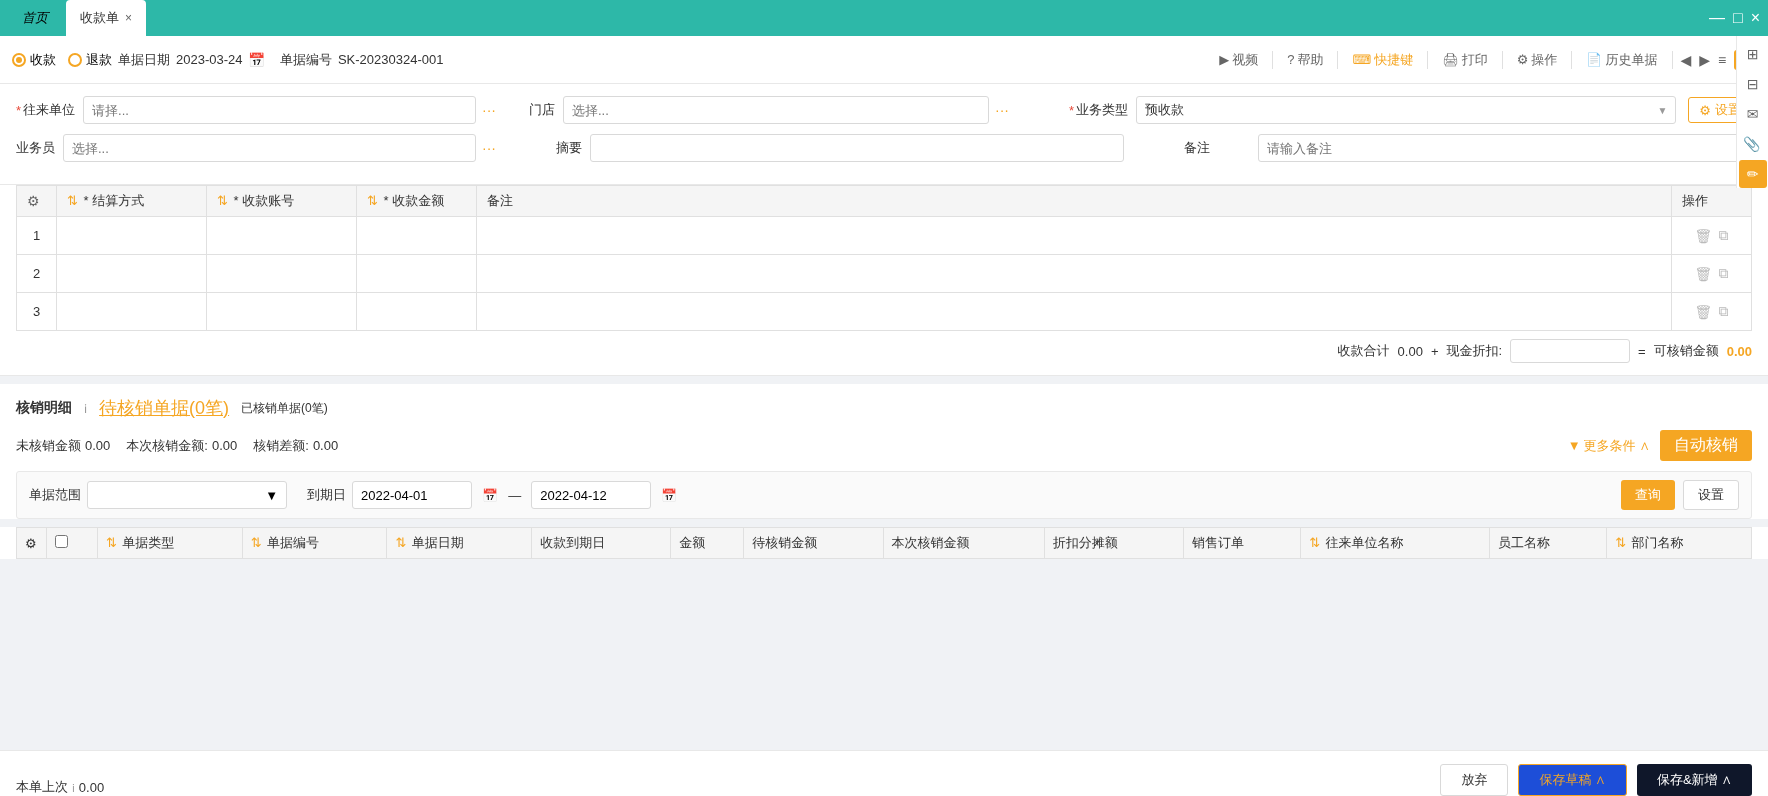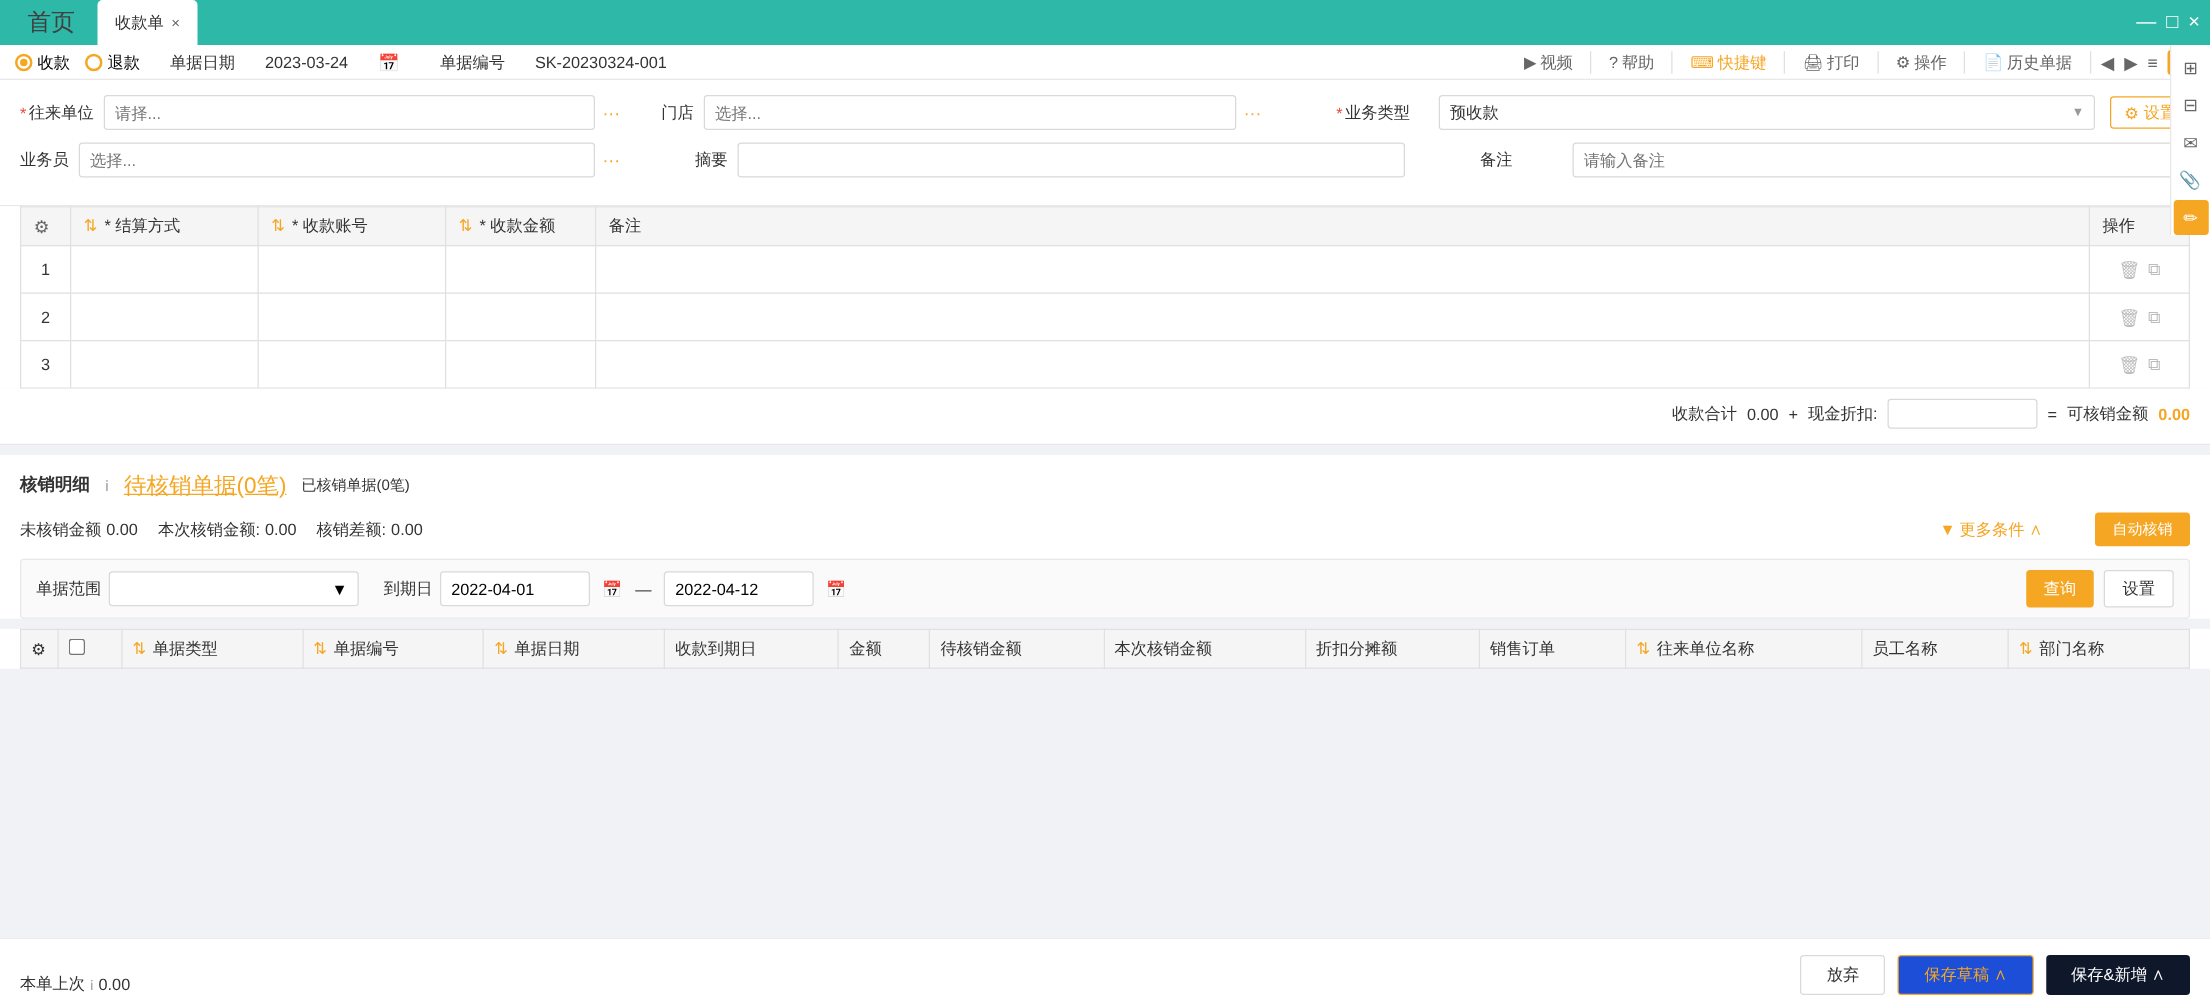--- a/index.html
+++ b/index.html
@@ -3,32 +3,32 @@
   <meta charset="utf-8">
   <style>
     * { box-sizing: border-box; margin: 0; padding: 0; font-family: 'Microsoft YaHei', Arial, sans-serif; font-size: 13px; }
     body { background: #f0f2f5; width: 1768px; height: 796px; overflow: hidden; }
 
     
     .tab-bar {
       display: flex; align-items: center; background: #2db8a8; height: 36px; padding: 0 8px;
     }
     .tab-home {
-      color: #404040; padding: 0 14px; height: 100%; display: flex; align-items: center; font-size: 19px; cursor: pointer;
+      color: #000000; padding: 0 14px; height: 100%; display: flex; align-items: center; font-size: 13px; cursor: pointer; font-style: italic;
     }
     .tab-active {
       background: #fff; color: #333; padding: 0 14px; height: 100%; display: flex; align-items: center; font-size: 13px; border-radius: 4px 4px 0 0; margin-left: 4px; cursor: pointer;
     }
     .tab-close { margin-left: 6px; color: #666; cursor: pointer; font-size: 12px; }
     .tab-bar-right { margin-left: auto; display: flex; align-items: center; gap: 8px; }
     .tab-bar-right span { color: #fff; font-size: 16px; cursor: pointer; }
 
     
     .toolbar {
-      background: #fff; border-bottom: 1px solid #e8e8e8; height: 28px; display: flex; align-items: center; padding: 0 12px; gap: 24px;
+      background: #fff; border-bottom: 1px solid #e8e8e8; height: 48px; display: flex; align-items: center; padding: 0 12px; gap: 6px;
     }
     .radio-group { display: flex; align-items: center; gap: 12px; }
     .radio-item { display: flex; align-items: center; gap: 4px; cursor: pointer; }
     .radio-dot { width: 14px; height: 14px; border-radius: 50%; border: 2px solid #f5a623; background: #fff; display: flex; align-items: center; justify-content: center; }
     .radio-dot.active::after { content: ''; width: 6px; height: 6px; border-radius: 50%; background: #f5a623; display: block; }
     .field-label { color: #333; font-size: 13px; }
     .field-value { color: #333; font-size: 13px; }
     .toolbar-icon { color: #666; font-size: 14px; cursor: pointer; }
     .toolbar-right { margin-left: auto; display: flex; align-items: center; gap: 8px; }
     .toolbar-btn { display: flex; align-items: center; gap: 3px; color: #666; cursor: pointer; font-size: 12px; padding: 2px 6px; }
@@ -86,21 +86,21 @@
     .writeoff-header { display: flex; align-items: center; gap: 12px; margin-bottom: 10px; }
     .section-title { font-size: 14px; font-weight: bold; color: #333; }
     .info-icon { color: #999; font-size: 12px; cursor: pointer; }
     .tab-link { color: #f5a623; font-size: 18px; cursor: pointer; text-decoration: underline; }
     .tab-link-plain { color: #333; font-size: 12px; cursor: pointer; }
 
     .writeoff-stats { display: flex; align-items: center; gap: 16px; margin-bottom: 10px; font-size: 13px; }
     .stat-item { display: flex; align-items: center; gap: 4px; color: #333; }
     .filter-btn { color: #f5a623; font-size: 12px; cursor: pointer; display: flex; align-items: center; gap: 3px; }
     .auto-btn {
-      background: #f5a623; color: #fff; border: none; border-radius: 3px; padding: 5px 14px; cursor: pointer; font-size: 12px; margin-left: 32px;
+      background: #f5a623; color: #fff; border: none; border-radius: 3px; padding: 5px 14px; cursor: pointer; font-size: 16px;
     }
 
     .filter-row { display: flex; align-items: center; gap: 16px; padding: 8px 0; border: 1px solid #e8e8e8; border-radius: 3px; padding: 8px 12px; margin-bottom: 8px; background: #fafafa; }
     .filter-field { display: flex; align-items: center; gap: 6px; }
     .filter-label { color: #333; font-size: 13px; white-space: nowrap; }
     .filter-select {
       width: 200px; height: 28px; border: 1px solid #d9d9d9; border-radius: 3px; padding: 0 8px; display: flex; align-items: center; justify-content: space-between; cursor: pointer; background: #fff;
     }
     .filter-date {
       width: 120px; height: 28px; border: 1px solid #d9d9d9; border-radius: 3px; padding: 0 8px; font-size: 13px; outline: none;
@@ -230,21 +230,21 @@
       <span class="more-btn">···</span>
     </div>
     <div class="form-field" style="max-width:480px; margin-left:33px;">
       <span class="form-label-text">门店</span>
       <input class="form-input" style="width: 280px;" placeholder="选择...">
       <span class="more-btn">···</span>
     </div>
     <div class="form-field" style="margin-left:60px; flex:1;">
       <span class="required-star">*</span>
       <span class="form-label-text">业务类型</span>
-      <div class="select-field" style="width:200px;margin-left:15px;">
+      <div class="select-field" style="width:200px;">
         <span class="select-value">预收款</span>
         <span class="select-arrow">▼</span>
       </div>
       <button class="btn-discard" style="margin-left:12px; color:#f5a623; border-color:#f5a623; background:#fff; padding:3px 10px; font-size:12px; display:flex; align-items:center; gap:4px;">
         <span>⚙</span>
         <span>设置</span>
       </button>
     </div>
   </div>
 

